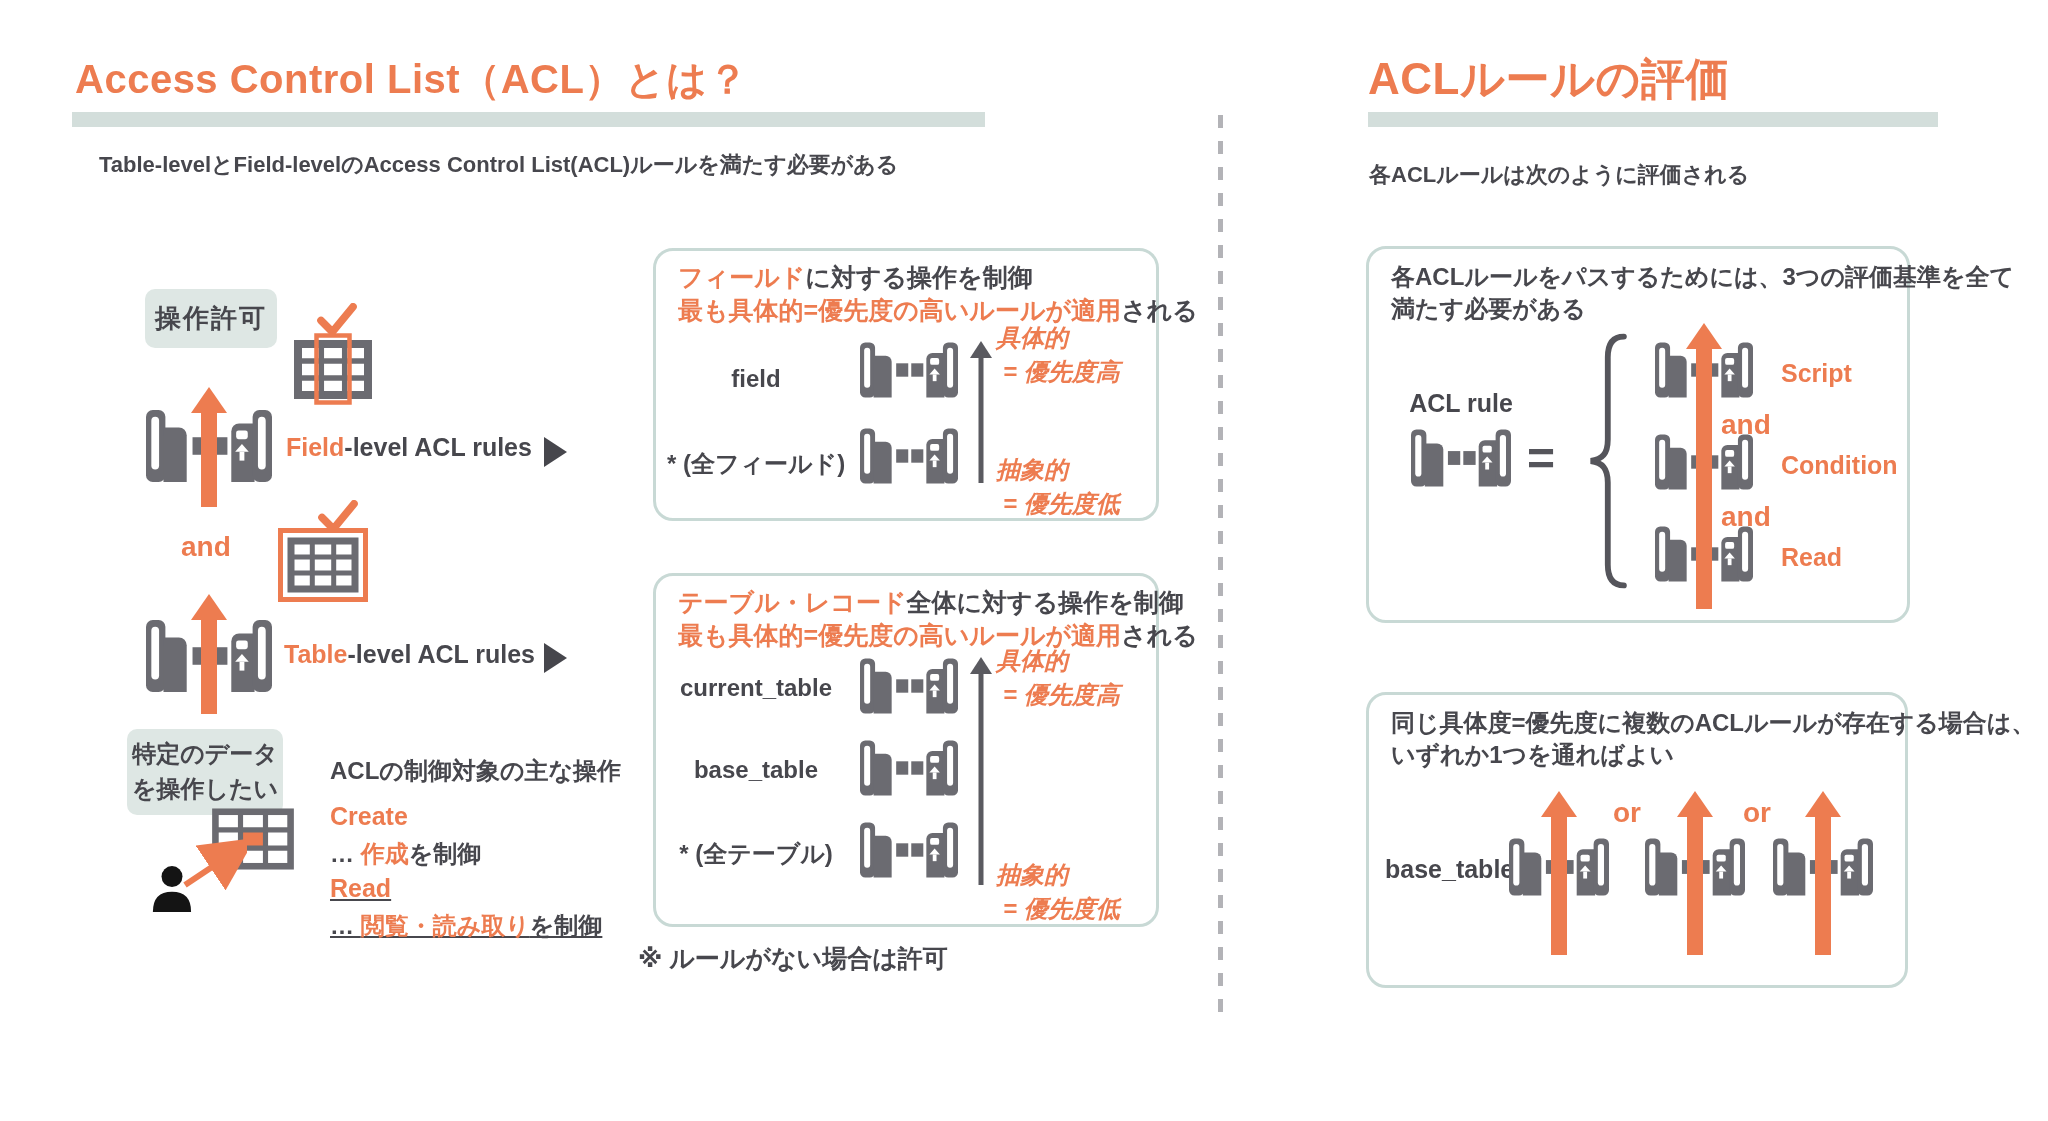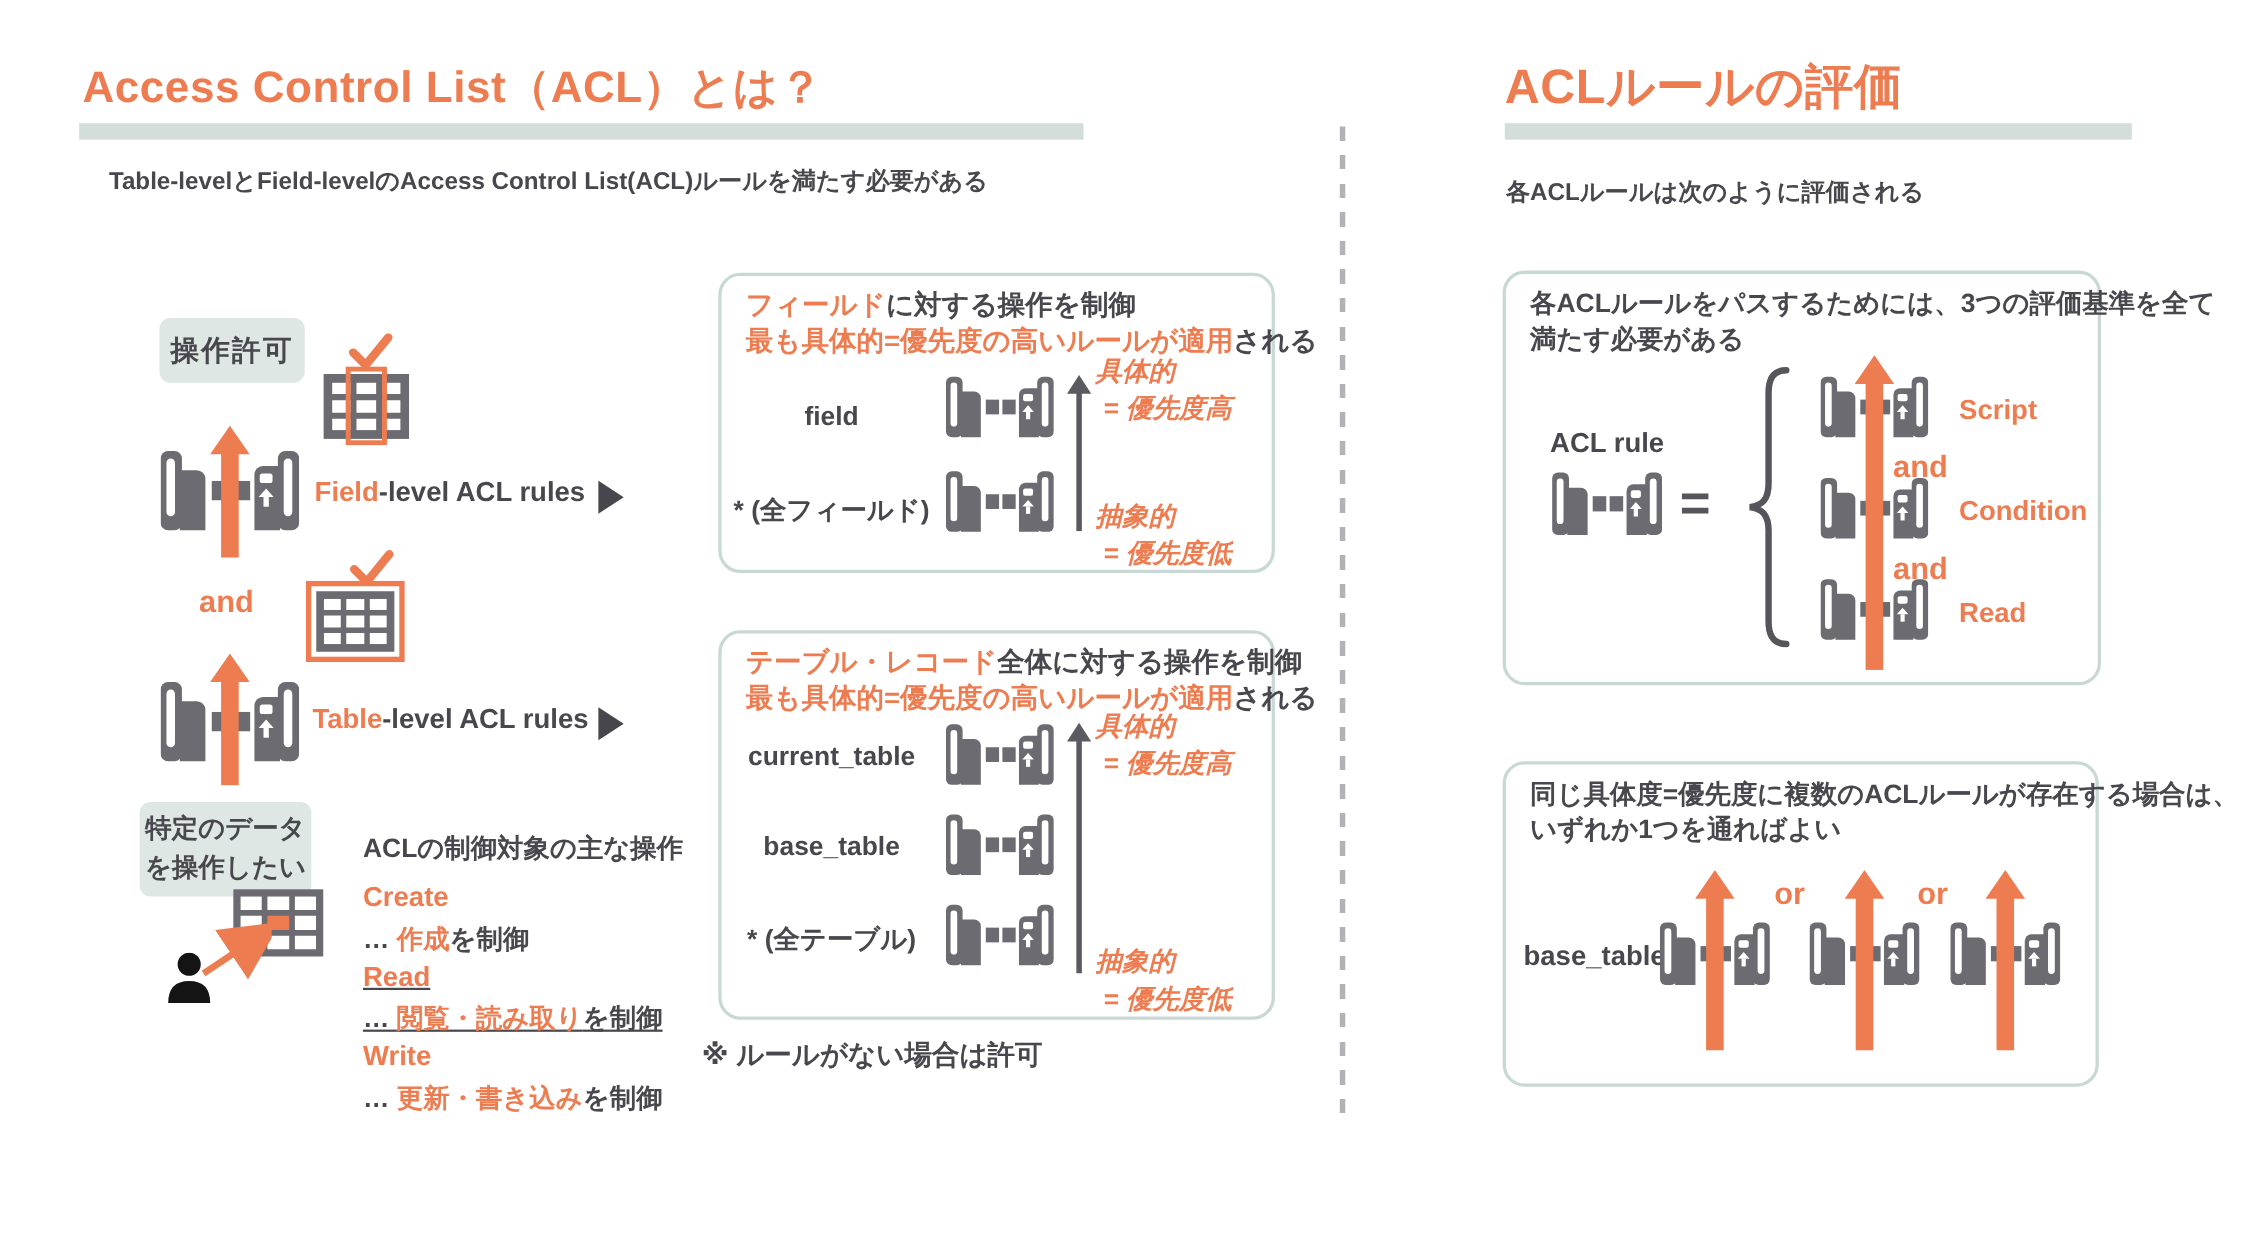--- a/index.html
+++ b/index.html
@@ -182,24 +182,20 @@
   <div class="abs" style="left:330px;top:755px;font-size:24px;">ACLの制御対象の主な操作</div>
 
   <div class="abs" style="left:330px;top:802px;">
     <div class="opname">Create</div>
     <div class="opdesc"><span class="dark">… </span><span class="orange">作成</span><span class="dark">を制御</span></div>
   </div>
   <div class="abs" style="left:330px;top:874px;text-decoration:underline;">
     <div class="opname">Read</div>
     <div class="opdesc"><span class="dark">… </span><span class="orange">閲覧・読み取り</span><span class="dark">を制御</span></div>
   </div>
-  <div class="abs" style="left:330px;top:946px;">
-    <div class="opname">Write</div>
-    <div class="opdesc"><span class="dark">… </span><span class="orange">更新・書き込み</span><span class="dark">を制御</span></div>
-  </div>
 
   <div class="abs panel" style="left:653px;top:248px;width:500px;height:267px;">
     <div class="abs ptitle" style="left:22px;top:10px;">
       <div><span class="orange">フィールド</span><span class="dark">に対する操作を制御</span></div>
       <div><span class="orange">最も具体的=優先度の高いルールが適用</span><span class="dark">される</span></div>
     </div>
     <div class="abs rowlabel" style="left:0px;top:114px;width:200px;">field</div>
     <div class="gate" style="left:204px;top:90px;width:98px;height:58px;">
         <svg viewBox="0 0 130 78" width="100%" height="100%" preserveAspectRatio="none">
   <g fill="#6B6B71">

